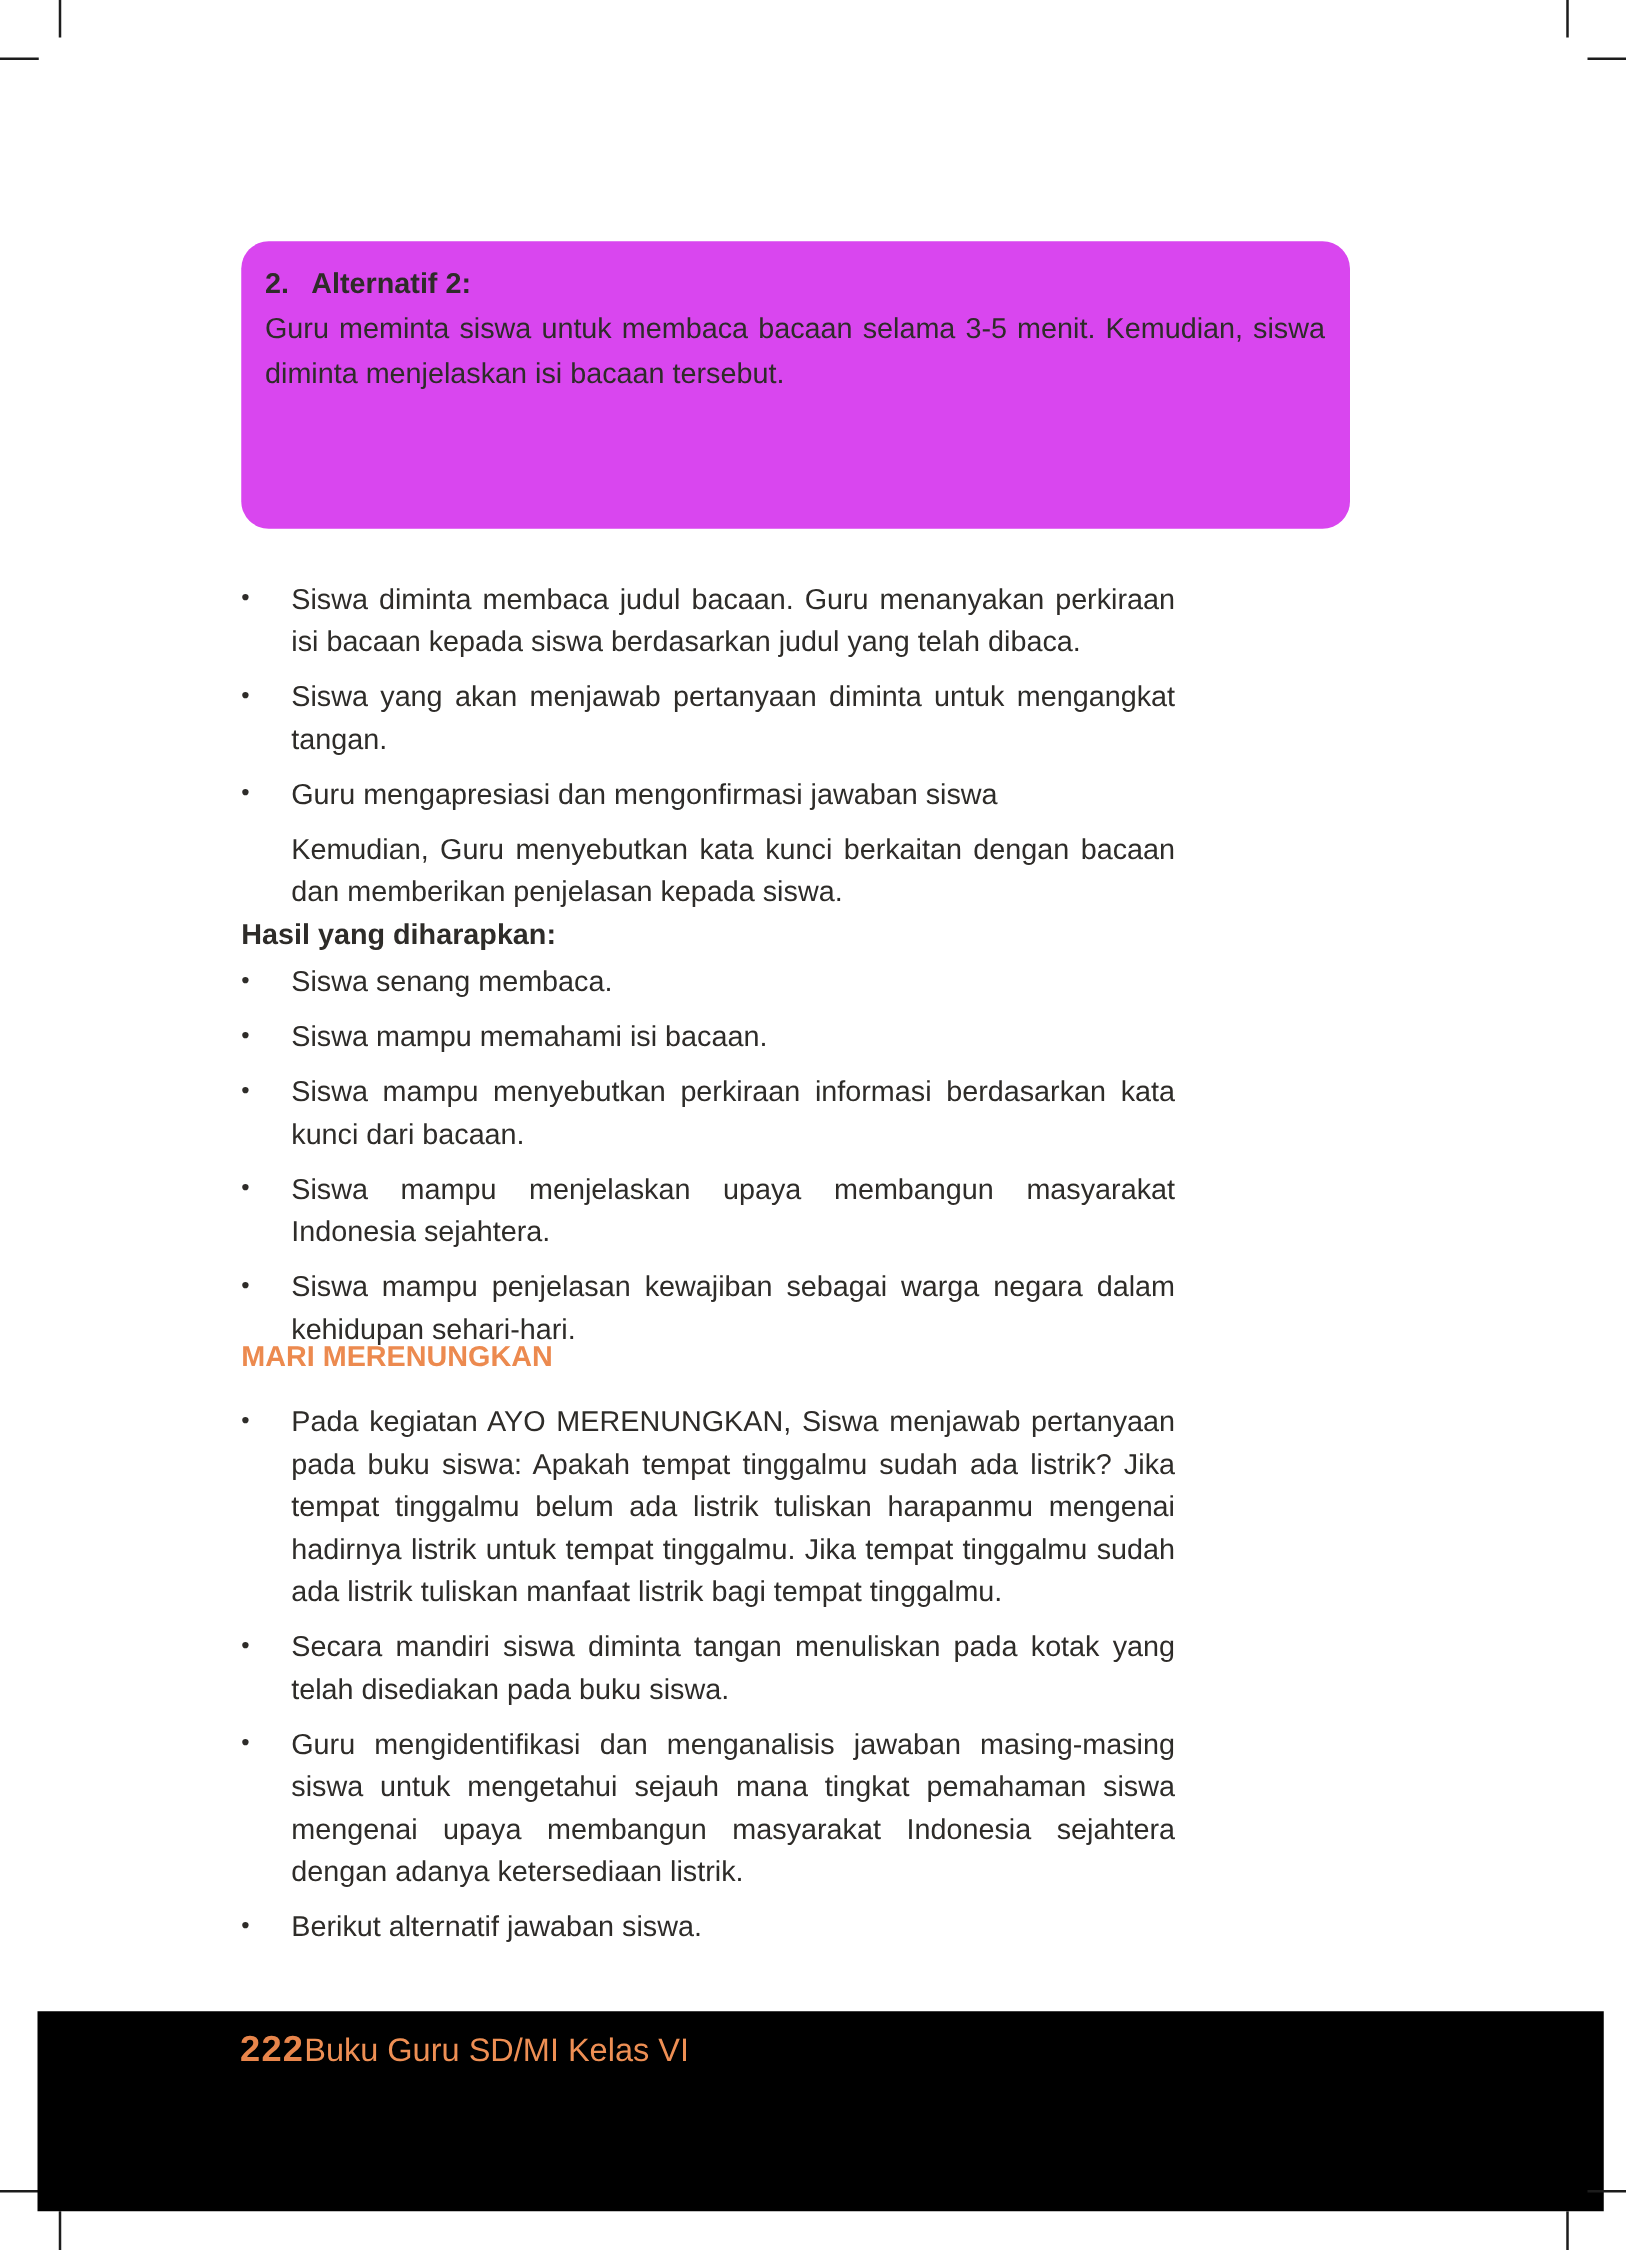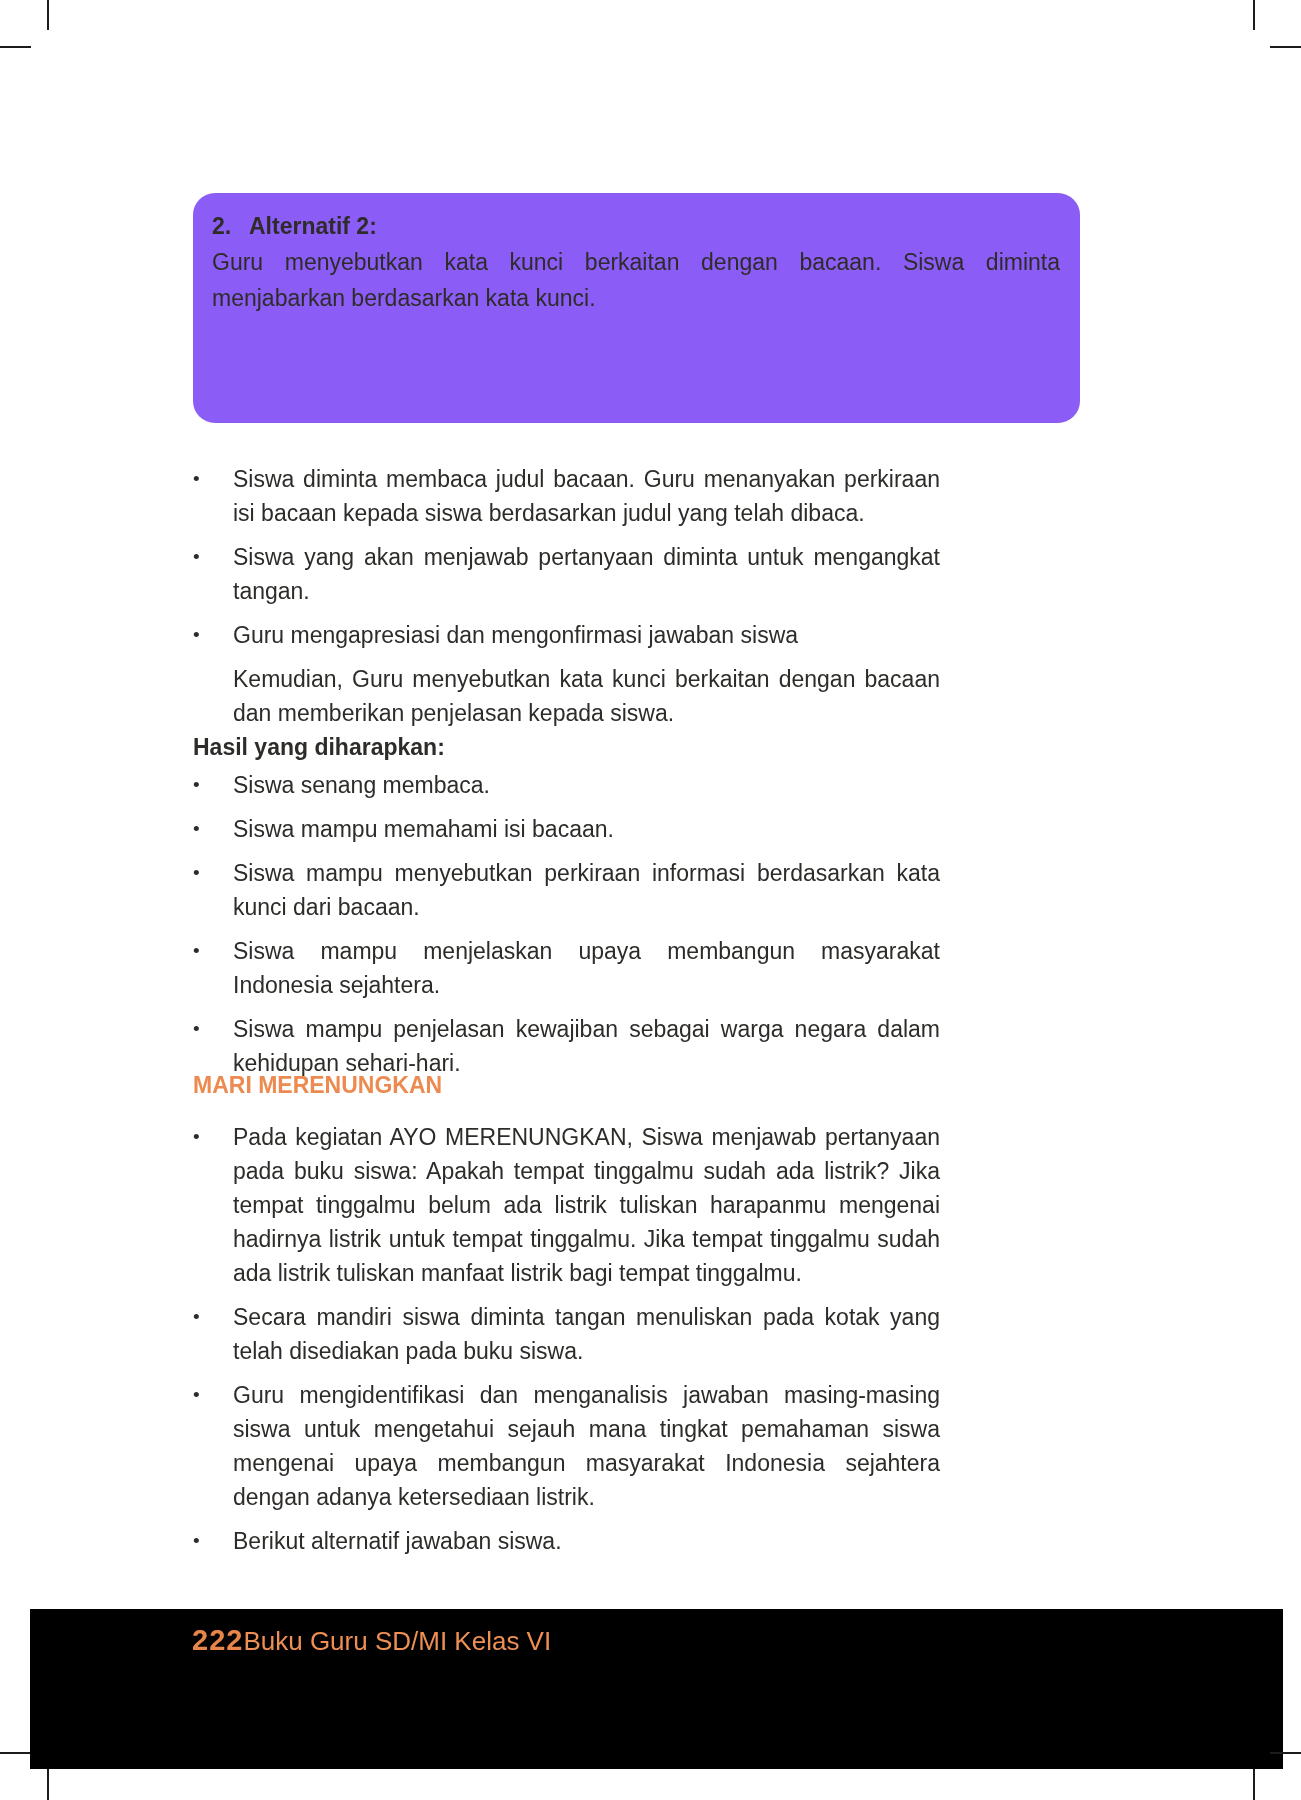--- a/index.html
+++ b/index.html
@@ -8,21 +8,21 @@
     font-family:"Liberation Sans",sans-serif;color:#2e2c29;
     -webkit-font-smoothing:antialiased;
   }
   .crop{position:absolute;background:#1c1c1c;}
   .crop.v{width:2px;height:30px;}
   .crop.h{height:2px;width:31px;}
 
   
   .alt-box{
     position:absolute;left:193px;top:193px;width:887px;height:230px;
-    background:#8b5cf6;border-radius:22px;box-sizing:border-box;
+    background:#d946ef;border-radius:22px;box-sizing:border-box;
     padding:15px 20px 0 19px;font-size:23px;line-height:36px;
   }
   .alt-head{font-weight:bold;}
   .alt-head .num{display:inline-block;width:37px;}
   .alt-body{text-align:justify;}
 
   
   .col{position:absolute;left:193px;width:747px;font-size:23px;line-height:34px;}
   .col-bullets{top:462px;}
   .col-hasil{top:730px;}
@@ -57,21 +57,21 @@
 <div class="crop h" style="left:1270px;top:46px;"></div>
 <div class="crop h" style="left:0;top:1752px;"></div>
 <div class="crop v" style="left:47px;top:1769px;height:31px;"></div>
 <div class="crop h" style="left:1270px;top:1752px;z-index:3;"></div>
 <div class="crop v" style="left:1253px;top:1769px;height:31px;z-index:3;"></div>
 
 <div class="alt-box">
   <div class="alt-head">
     <span class="num">2.</span><span>Alternatif 2:</span>
   </div>
-  <div class="alt-body">Guru menyebutkan kata kunci berkaitan dengan bacaan. Siswa diminta menjabarkan berdasarkan kata kunci.</div>
+  <div class="alt-body">Guru meminta siswa untuk membaca bacaan selama 3-5 menit. Kemudian, siswa diminta menjelaskan isi bacaan tersebut.</div>
 </div>
 
 <div class="col col-bullets">
   <div class="bullet">
     <span class="mark">•</span>
     <div class="txt">Siswa diminta membaca judul bacaan. Guru menanyakan perkiraan isi bacaan kepada siswa berdasarkan judul yang telah dibaca.</div>
   </div>
   <div class="bullet">
     <span class="mark">•</span>
     <div class="txt">Siswa yang akan menjawab pertanyaan diminta untuk mengangkat tangan.</div>

